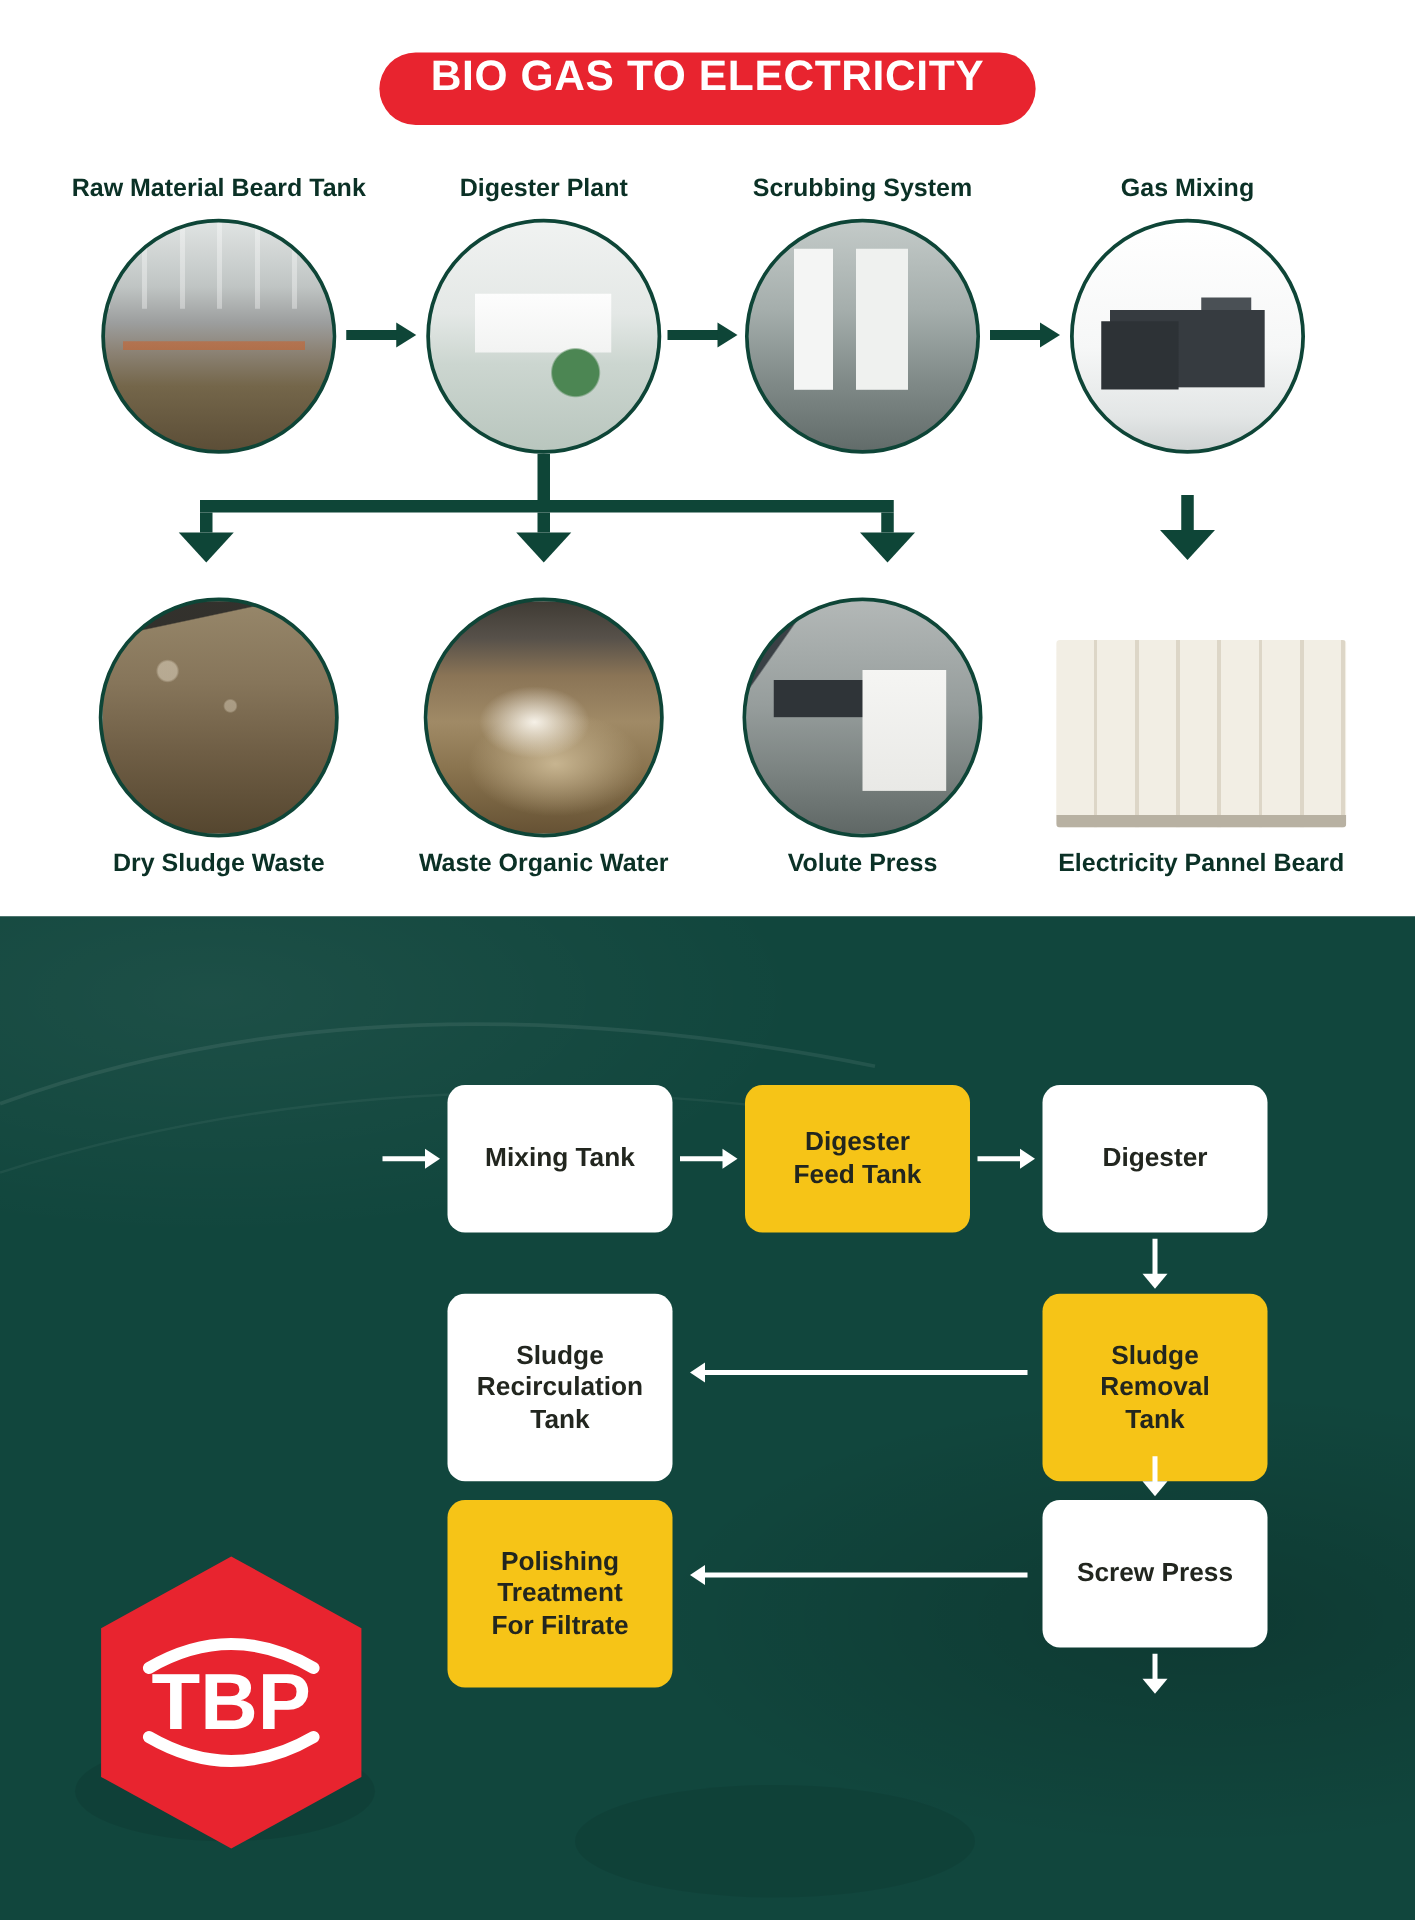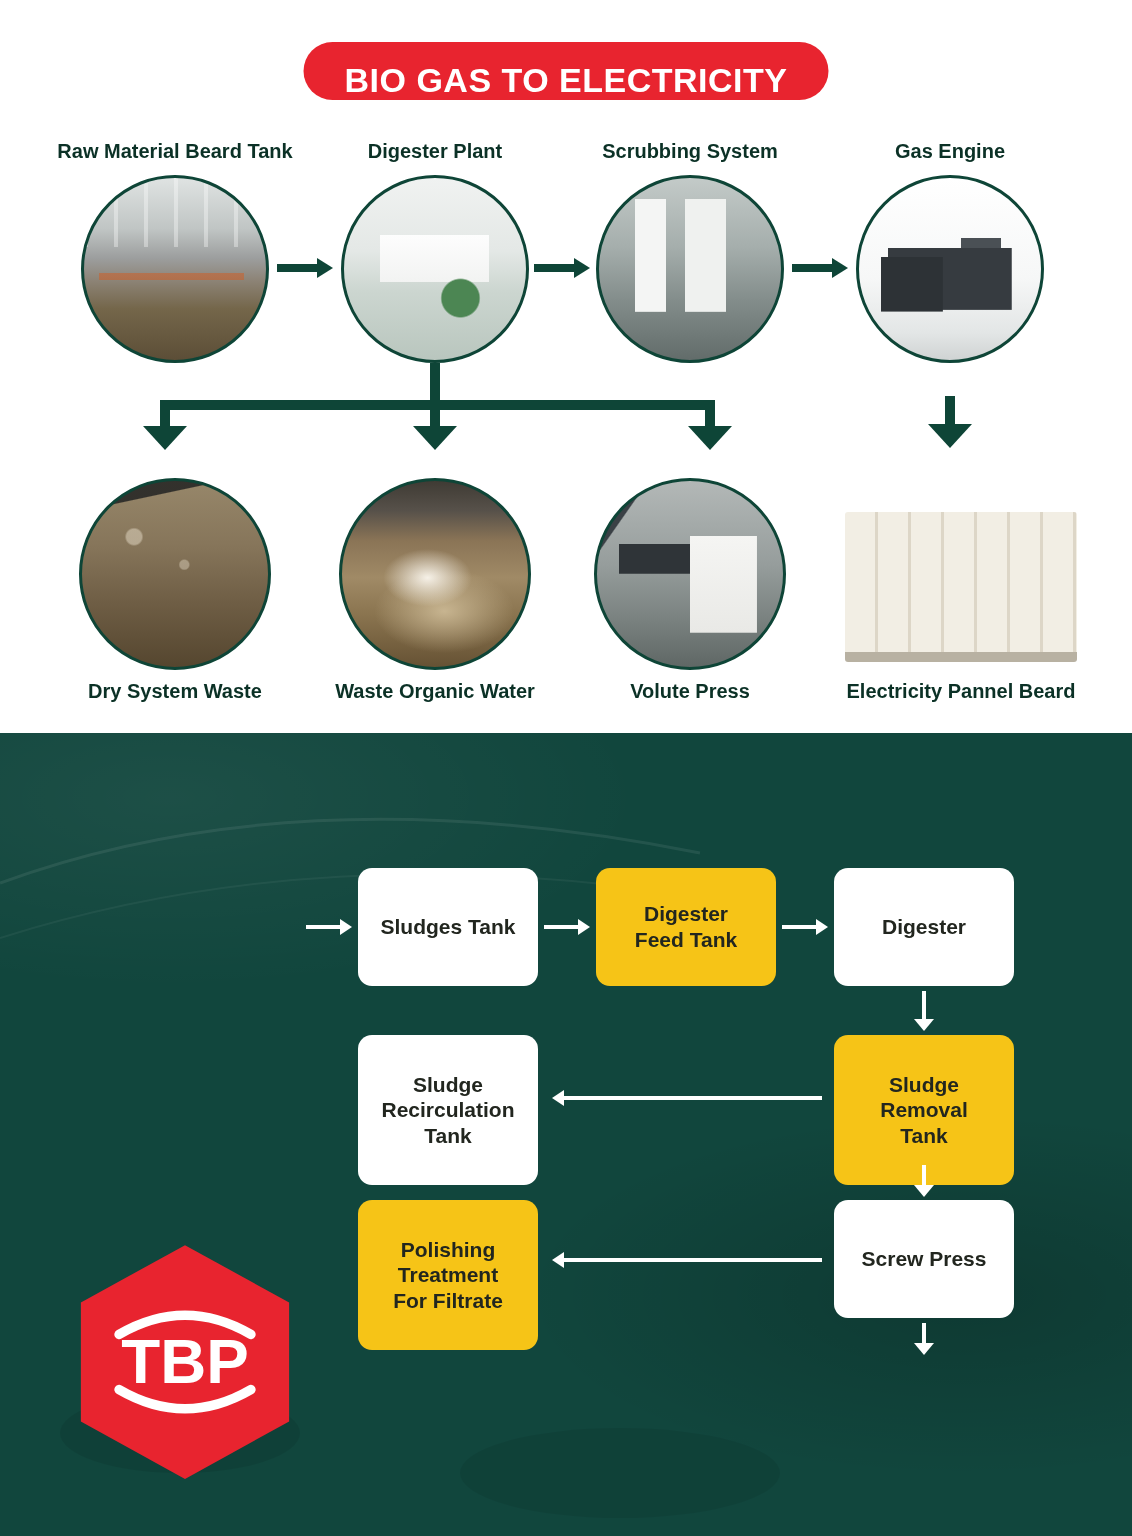--- a/index.html
+++ b/index.html
@@ -9,21 +9,21 @@
     --yellow:#F6C417;
     --ink:#0B3126;
     --boxink:#22261F;
   }
   *{box-sizing:border-box}
   body{margin:0;font-family:"Liberation Sans",sans-serif;background:#ffffff}
   .poster{position:relative;width:1132px;height:1536px;background:#fff;overflow:hidden}
 
   
   .banner{position:absolute;left:50%;transform:translateX(-50%);width:525px;height:58px;
-    background:var(--red);border-radius:32px;display:flex;align-items:flex-end;justify-content:center}
+    background:var(--red);border-radius:32px;display:flex;align-items:flex-start;justify-content:center}
   .banner span{color:#fff;font-size:34px;font-weight:bold;letter-spacing:.5px;white-space:nowrap}
 
   
   .stage-label{position:absolute;width:300px;text-align:center;font-size:20px;font-weight:bold;color:var(--ink)}
   .photo-circle{position:absolute;width:188px;height:188px;border-radius:50%;border:3px solid var(--dg);overflow:hidden}
   .photo-circle.big{width:192px;height:192px}
 
   .p1{background:
     linear-gradient(90deg, transparent 0 8%, rgba(205,95,40,.55) 8% 88%, transparent 88%) 0 54%/100% 7px no-repeat,
     repeating-linear-gradient(90deg, rgba(255,255,255,.35) 0 4px, transparent 4px 30px) 0 0/100% 38% no-repeat,
@@ -106,21 +106,21 @@
 
 <div class="poster">
 
   <div class="banner" style="top:42px">
     <span>BIO GAS TO ELECTRICITY</span>
   </div>
 
   <div class="stage-label" style="left:25px;top:140px">Raw Material Beard Tank</div>
   <div class="stage-label" style="left:285px;top:140px">Digester Plant</div>
   <div class="stage-label" style="left:540px;top:140px">Scrubbing System</div>
-  <div class="stage-label" style="left:800px;top:140px">Gas Engine</div>
+  <div class="stage-label" style="left:800px;top:140px">Gas Mixing</div>
 
   <div class="photo-circle p1" style="left:81px;top:175px"></div>
   <div class="photo-circle p2" style="left:341px;top:175px"></div>
   <div class="photo-circle p3" style="left:596px;top:175px"></div>
   <div class="photo-circle p4" style="left:856px;top:175px"></div>
 
   <div class="ga-right" style="left:277px;top:258px;width:56px"></div>
   <div class="ga-right" style="left:534px;top:258px;width:56px"></div>
   <div class="ga-right" style="left:792px;top:258px;width:56px"></div>
 
@@ -129,37 +129,37 @@
   <div class="ga-down" style="left:143px;top:410px;height:40px"></div>
   <div class="ga-down" style="left:413px;top:410px;height:40px"></div>
   <div class="ga-down" style="left:688px;top:410px;height:40px"></div>
   <div class="ga-down" style="left:928px;top:396px;height:52px"></div>
 
   <div class="photo-circle big p5" style="left:79px;top:478px"></div>
   <div class="photo-circle big p6" style="left:339px;top:478px"></div>
   <div class="photo-circle big p7" style="left:594px;top:478px"></div>
   <div class="panel-photo"></div>
 
-  <div class="stage-label" style="left:25px;top:680px">Dry System Waste</div>
+  <div class="stage-label" style="left:25px;top:680px">Dry Sludge Waste</div>
   <div class="stage-label" style="left:285px;top:680px">Waste Organic Water</div>
   <div class="stage-label" style="left:540px;top:680px">Volute Press</div>
   <div class="stage-label" style="left:811px;top:680px">Electricity Pannel Beard</div>
 
   <section class="bottom">
 
     <svg class="bg-texture" width="1132" height="803">
       <path d="M0,150 Q300,40 700,120" stroke="rgba(255,255,255,.08)" stroke-width="3" fill="none"></path>
       <path d="M0,205 Q350,95 760,175" stroke="rgba(255,255,255,.05)" stroke-width="2" fill="none"></path>
       <ellipse cx="180" cy="700" rx="120" ry="40" fill="rgba(0,0,0,.08)"></ellipse>
       <ellipse cx="620" cy="740" rx="160" ry="45" fill="rgba(0,0,0,.07)"></ellipse>
     </svg>
 
 
     <div class="wa-right" style="left:306px;top:186px;width:46px"></div>
-    <div class="flow-box white" style="left:358px;top:135px">Sludges Tank</div>
+    <div class="flow-box white" style="left:358px;top:135px">Mixing Tank</div>
     <div class="wa-right" style="left:544px;top:186px;width:46px"></div>
     <div class="flow-box yellow" style="left:596px;top:135px">Digester
 Feed Tank</div>
     <div class="wa-right" style="left:782px;top:186px;width:46px"></div>
     <div class="flow-box white" style="left:834px;top:135px">Digester</div>
 
     <div class="wa-down" style="left:914px;top:258px;height:40px"></div>
 
     <div class="flow-box white tall" style="left:358px;top:302px">Sludge
 Recirculation

